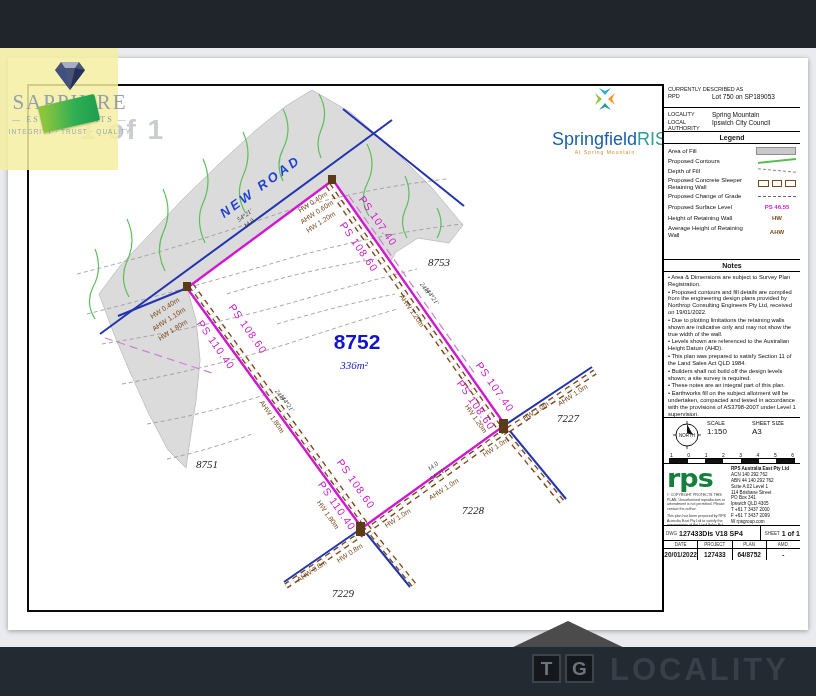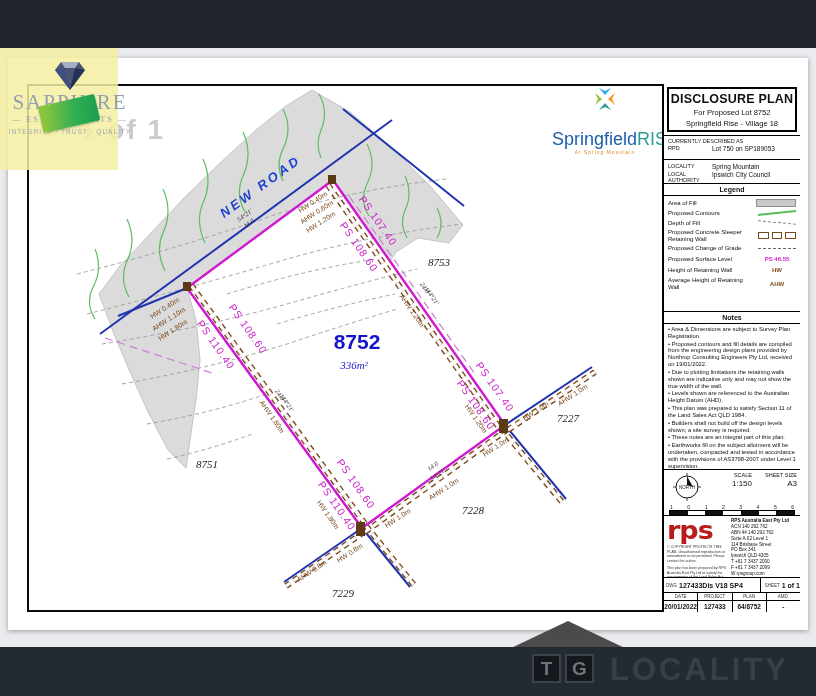--- a/index.html
+++ b/index.html
@@ -50,31 +50,31 @@
   .sym-grade{border-top:1px dashed #666;height:0;}
   .sym-ps{color:#cc22cc;font-size:6px;font-weight:bold;}
   .sym-hw{color:#7a4a1f;font-size:6px;font-weight:bold;}
   .sym-ahw{color:#7a4a1f;font-size:6px;font-weight:bold;}
   .tb-s5{height:158px;}
   #notes-list{padding:2px 4px;}
   .note-item{font-size:5.8px;line-height:1.18;margin-bottom:1px;}
   .tb-s6{height:46px;padding:2px 3px;}
   .scale-row{display:flex;align-items:flex-start;}
   .compass{width:40px;height:30px;}
-  .scale-col{text-align:right;flex:1;}
+  .scale-col{text-align:left;flex:1;}
   .scale-lab{font-size:5.5px;}
   .scale-val{font-size:8px;margin-top:1px;}
   #scale-ticks{display:flex;justify-content:space-between;width:124px;margin:2px auto 0;font-size:5px;}
   .scalebar{display:flex;width:124px;height:5px;margin:0 auto;border:1px solid #000;}
   .scalebar span{flex:1;}
   .scalebar span:nth-child(odd){background:#111;}
   .scalebar span:nth-child(even){background:#fff;}
   .tb-s7{height:62px;padding:2px 3px;display:flex;}
   .firm-left{width:62px;}
-  .rps-logo{font-weight:bold;font-size:27px;color:#b91c1c;line-height:.9;letter-spacing:-1px;font-family:"DejaVu Sans",sans-serif;transform:scaleY(.95);}
+  .rps-logo{font-weight:bold;font-size:27px;color:#15803d;line-height:.9;letter-spacing:-1px;font-family:"DejaVu Sans",sans-serif;transform:scaleY(.95);}
   .firm-copy{font-size:3.6px;color:#333;line-height:1.25;margin-top:3px;}
   #firm-lines{flex:1;font-size:4.6px;line-height:1.28;padding-left:2px;}
   #firm-lines div:first-child{font-weight:bold;}
   .tb-s8{height:15px;display:flex;align-items:center;font-size:6.5px;}
   .tb-s8 .lab{font-size:4.5px;padding:0 2px;color:#333;}
   .tb-s8 .val{font-weight:bold;font-size:7px;}
   .tb-s8 .dwg-val{flex:1;}
   .tb-s8 .sheet-box{border-left:1px solid #000;align-self:stretch;display:flex;align-items:center;padding-left:2px;}
   .tb-s9{height:19px;display:flex;border-bottom:none;}
   .fld{flex:1;border-right:1px solid #000;text-align:center;}
@@ -241,27 +241,20 @@
       <polygon points="17,17 23,24 17,21 11,24" fill="#2f9d95"></polygon>
       <polygon points="14,13 7,19 10,13 7,7" fill="#8dc63f"></polygon>
     </svg>
     <div class="sr-text">
       <span class="sr-blue">Springfield</span><span class="sr-teal">RISE</span>
     </div>
     <div class="sr-tag">At Spring Mountain</div>
   </div>
 
   <div class="tblock">
-    <div class="tb-sec tb-s1">
-      <div class="tb-s1-in">
-        <div class="tb-title">DISCLOSURE PLAN</div>
-        <div class="tb-sub">For Proposed Lot 8752</div>
-        <div class="tb-sub">Springfield Rise - Village 18</div>
-      </div>
-    </div>
     <div class="tb-sec tb-s2">
       <div class="microlab">CURRENTLY DESCRIBED AS</div>
       <div class="kv">
         <span class="k">RPD</span>
         <span>Lot 750 on SP189053</span>
       </div>
     </div>
     <div class="tb-sec tb-s3">
       <div class="kv">
         <span class="k">LOCALITY</span>

